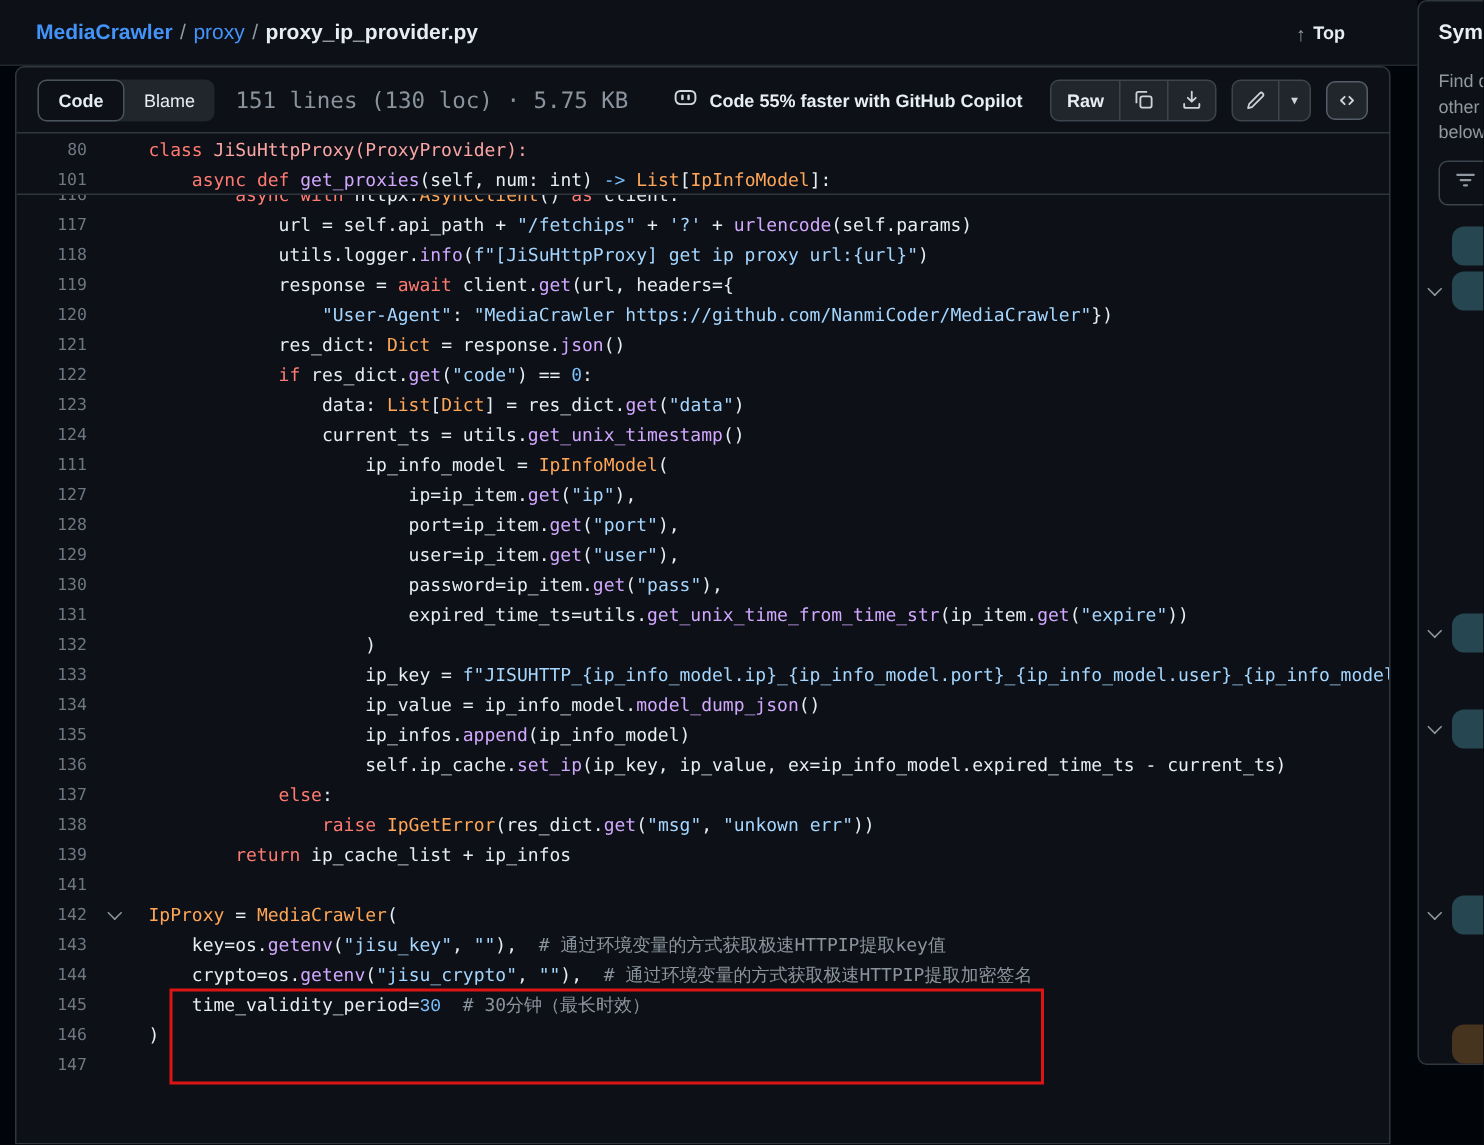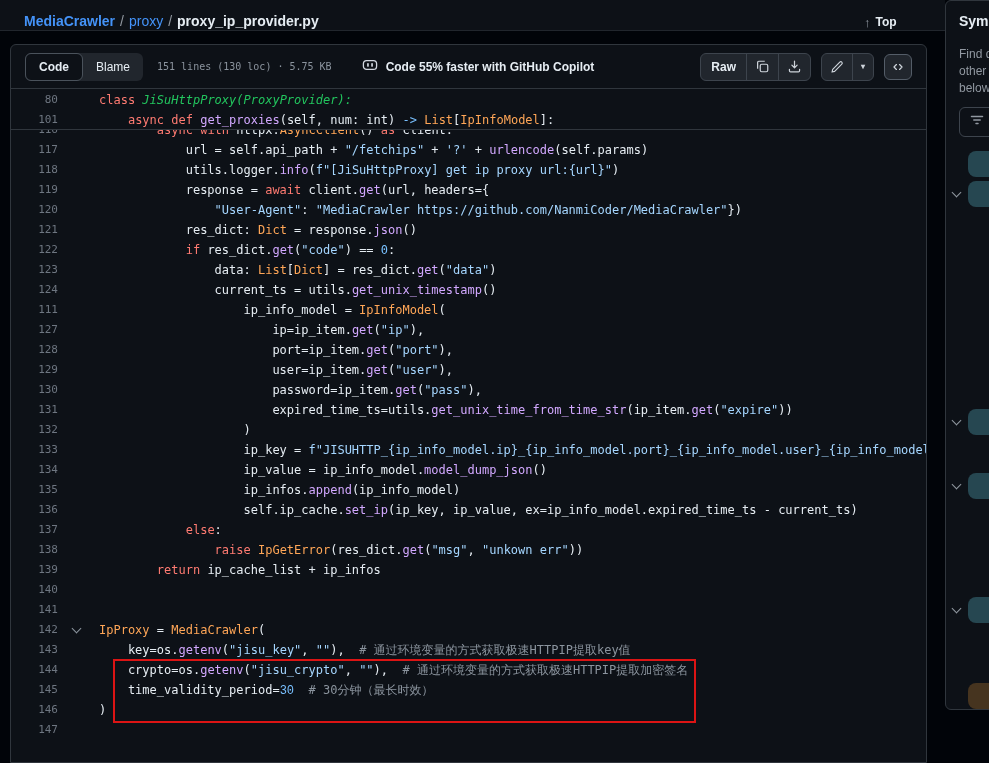--- a/index.html
+++ b/index.html
@@ -1,36 +1,36 @@
 <!DOCTYPE html>
 <html><head>
 <meta charset="utf-8">
 <style>
   * { margin:0; padding:0; box-sizing:border-box; }
   body { background:#010409; font-family:"Liberation Sans", sans-serif; }
   #screen { position:relative; width:989px; height:763px; overflow:hidden; background:#010409; color:#e6edf3; }
 
   
-  .topbar { position:absolute; left:0; top:0; width:945px; height:31px; background:#0d1117; border-bottom:1px solid #21262d; }
+  .topbar { position:absolute; left:0; top:0; width:945px; height:44px; background:#0d1117; border-bottom:1px solid #21262d; }
   .breadcrumb { position:absolute; left:24px; top:13px; font-size:14px; white-space:nowrap; }
   .bc-repo { color:#4493f8; font-weight:700; }
   .bc-sep  { color:#9198a1; padding:0 5px; }
   .bc-dir  { color:#4493f8; }
   .bc-file { color:#e6edf3; font-weight:600; }
   .top-btn { position:absolute; left:864px; top:11px; height:22px; display:flex; align-items:center; gap:5px; font-size:12px; font-weight:600; color:#e6edf3; cursor:pointer; }
   .top-arrow { color:#9198a1; font-size:13px; }
 
   
   .file-container { position:absolute; left:10px; top:44px; width:917px; height:719px; background:#0d1117; border:1px solid #30363d; border-radius:6px 6px 0 0; }
 
   .toolbar { position:relative; height:44px; border-bottom:1px solid #30363d; display:flex; align-items:center; padding:0 8px; }
   .seg { display:flex; align-items:center; background:#21262d; border-radius:6px; margin-left:6px; }
   .seg-code { height:28px; padding:0 13px; display:flex; align-items:center; font-size:12px; font-weight:600; color:#e6edf3; background:#0d1117; border:1px solid #4a525b; border-radius:6px; }
   .seg-blame { height:28px; padding:0 13px; display:flex; align-items:center; font-size:12px; color:#e6edf3; }
-  .file-info { margin-left:14px; font-family:"DejaVu Sans Mono", monospace; font-size:10px; color:#8b949e; white-space:nowrap; }
+  .file-info { margin-left:14px; font-family:"DejaVu Sans Mono", monospace; font-size:15px; color:#8b949e; white-space:nowrap; }
   .copilot { margin-left:30px; display:flex; align-items:center; gap:8px; font-size:12px; font-weight:600; color:#e6edf3; white-space:nowrap; }
   .toolbar-right { margin-left:auto; display:flex; align-items:center; gap:10px; padding-right:6px; }
   .btn-group { display:flex; border:1px solid #3d444d; border-radius:6px; overflow:hidden; background:#21262d; }
   .btn { height:26px; display:flex; align-items:center; justify-content:center; padding:0 10px; font-size:12px; font-weight:600; color:#e6edf3; border-right:1px solid #3d444d; cursor:pointer; }
   .btn:last-child { border-right:none; }
   .btn.icon { padding:0 8px; }
   .caret { font-size:8px; color:#cdd3da; }
   .btn-square { width:28px; height:26px; border:1px solid #545d68; border-radius:6px; background:#21262d; display:flex; align-items:center; justify-content:center; cursor:pointer; }
 
   
@@ -141,31 +141,30 @@
           <div class="code-row"><span class="ln">130</span><span class="fold"></span><span class="src"><span style="color: rgb(230, 237, 243);">                        password=ip_item.</span><span style="color: rgb(210, 168, 255);">get</span><span style="color: rgb(230, 237, 243);">(</span><span style="color: rgb(165, 214, 255);">"pass"</span><span style="color: rgb(230, 237, 243);">),</span></span></div>
           <div class="code-row"><span class="ln">131</span><span class="fold"></span><span class="src"><span style="color: rgb(230, 237, 243);">                        expired_time_ts=utils.</span><span style="color: rgb(210, 168, 255);">get_unix_time_from_time_str</span><span style="color: rgb(230, 237, 243);">(ip_item.</span><span style="color: rgb(210, 168, 255);">get</span><span style="color: rgb(230, 237, 243);">(</span><span style="color: rgb(165, 214, 255);">"expire"</span><span style="color: rgb(230, 237, 243);">))</span></span></div>
           <div class="code-row"><span class="ln">132</span><span class="fold"></span><span class="src"><span style="color: rgb(230, 237, 243);">                    )</span></span></div>
           <div class="code-row"><span class="ln">133</span><span class="fold"></span><span class="src"><span style="color: rgb(230, 237, 243);">                    ip_key = </span><span style="color: rgb(165, 214, 255);">f"JISUHTTP_{ip_info_model.ip}_{ip_info_model.port}_{ip_info_model.user}_{ip_info_model.password}"</span></span></div>
           <div class="code-row"><span class="ln">134</span><span class="fold"></span><span class="src"><span style="color: rgb(230, 237, 243);">                    ip_value = ip_info_model.</span><span style="color: rgb(210, 168, 255);">model_dump_json</span><span style="color: rgb(230, 237, 243);">()</span></span></div>
           <div class="code-row"><span class="ln">135</span><span class="fold"></span><span class="src"><span style="color: rgb(230, 237, 243);">                    ip_infos.</span><span style="color: rgb(210, 168, 255);">append</span><span style="color: rgb(230, 237, 243);">(ip_info_model)</span></span></div>
           <div class="code-row"><span class="ln">136</span><span class="fold"></span><span class="src"><span style="color: rgb(230, 237, 243);">                    self.ip_cache.</span><span style="color: rgb(210, 168, 255);">set_ip</span><span style="color: rgb(230, 237, 243);">(ip_key, ip_value, ex=ip_info_model.expired_time_ts - current_ts)</span></span></div>
           <div class="code-row"><span class="ln">137</span><span class="fold"></span><span class="src"><span style="color: rgb(230, 237, 243);">            </span><span style="color: rgb(255, 123, 114);">else</span><span style="color: rgb(230, 237, 243);">:</span></span></div>
           <div class="code-row"><span class="ln">138</span><span class="fold"></span><span class="src"><span style="color: rgb(230, 237, 243);">                </span><span style="color: rgb(255, 123, 114);">raise</span><span style="color: rgb(230, 237, 243);"> </span><span style="color: rgb(255, 166, 87);">IpGetError</span><span style="color: rgb(230, 237, 243);">(res_dict.</span><span style="color: rgb(210, 168, 255);">get</span><span style="color: rgb(230, 237, 243);">(</span><span style="color: rgb(165, 214, 255);">"msg"</span><span style="color: rgb(230, 237, 243);">, </span><span style="color: rgb(165, 214, 255);">"unkown err"</span><span style="color: rgb(230, 237, 243);">))</span></span></div>
           <div class="code-row"><span class="ln">139</span><span class="fold"></span><span class="src"><span style="color: rgb(230, 237, 243);">        </span><span style="color: rgb(255, 123, 114);">return</span><span style="color: rgb(230, 237, 243);"> ip_cache_list + ip_infos</span></span></div>
-          <div class="code-row"><span class="ln">140</span><span class="fold"></span><span class="src"></span></div>
           <div class="code-row"><span class="ln">141</span><span class="fold"></span><span class="src"></span></div>
           <div class="code-row"><span class="ln">142</span><span class="fold"><span class="chev"></span></span><span class="src"><span style="color: rgb(255, 166, 87);">IpProxy</span><span style="color: rgb(230, 237, 243);"> = </span><span style="color: rgb(255, 166, 87);">MediaCrawler</span><span style="color: rgb(230, 237, 243);">(</span></span></div>
           <div class="code-row"><span class="ln">143</span><span class="fold"></span><span class="src"><span style="color: rgb(230, 237, 243);">    key=os.</span><span style="color: rgb(210, 168, 255);">getenv</span><span style="color: rgb(230, 237, 243);">(</span><span style="color: rgb(165, 214, 255);">"jisu_key"</span><span style="color: rgb(230, 237, 243);">, </span><span style="color: rgb(165, 214, 255);">""</span><span style="color: rgb(230, 237, 243);">),  </span><span style="color: rgb(139, 148, 158);"># 通过环境变量的方式获取极速HTTPIP提取key值</span></span></div>
           <div class="code-row"><span class="ln">144</span><span class="fold"></span><span class="src"><span style="color: rgb(230, 237, 243);">    crypto=os.</span><span style="color: rgb(210, 168, 255);">getenv</span><span style="color: rgb(230, 237, 243);">(</span><span style="color: rgb(165, 214, 255);">"jisu_crypto"</span><span style="color: rgb(230, 237, 243);">, </span><span style="color: rgb(165, 214, 255);">""</span><span style="color: rgb(230, 237, 243);">),  </span><span style="color: rgb(139, 148, 158);"># 通过环境变量的方式获取极速HTTPIP提取加密签名</span></span></div>
           <div class="code-row"><span class="ln">145</span><span class="fold"></span><span class="src"><span style="color: rgb(230, 237, 243);">    time_validity_period=</span><span style="color: rgb(121, 192, 255); font-family: Liberation Mono, monospace;">30</span><span style="color: rgb(230, 237, 243);">  </span><span style="color: rgb(139, 148, 158);"># 30分钟（最长时效）</span></span></div>
           <div class="code-row"><span class="ln">146</span><span class="fold"></span><span class="src"><span style="color: rgb(230, 237, 243);">)</span></span></div>
           <div class="code-row"><span class="ln">147</span><span class="fold"></span><span class="src"></span></div>
         </div>
       <div class="sticky" id="sticky-rows">
-          <div class="code-row"><span class="ln">80</span><span class="fold"></span><span class="src"><span style="color: rgb(255, 123, 114);">class</span><span style="color: rgb(230, 237, 243);"> </span><span style="color: #22c55e; font-style: italic;">JiSuHttpProxy(ProxyProvider):</span></span></div>
+          <div class="code-row"><span class="ln">80</span><span class="fold"></span><span class="src"><span style="color: rgb(255, 123, 114);">class</span><span style="color: rgb(230, 237, 243);"> </span><span style="color: #fca5a5;">JiSuHttpProxy(ProxyProvider):</span></span></div>
           <div class="code-row"><span class="ln">101</span><span class="fold"></span><span class="src"><span style="color: rgb(230, 237, 243);">    </span><span style="color: rgb(255, 123, 114);">async</span><span style="color: rgb(230, 237, 243);"> </span><span style="color: rgb(255, 123, 114);">def</span><span style="color: rgb(230, 237, 243);"> </span><span style="color: rgb(210, 168, 255);">get_proxies</span><span style="color: rgb(230, 237, 243);">(self, num: int) </span><span style="color: rgb(121, 192, 255);">-&gt;</span><span style="color: rgb(230, 237, 243);"> </span><span style="color: rgb(255, 166, 87);">List</span><span style="color: rgb(230, 237, 243);">[</span><span style="color: rgb(255, 166, 87);">IpInfoModel</span><span style="color: rgb(230, 237, 243);">]:</span></span></div>
         </div>
       <div class="red-box"></div>
     </div>
   </div>
 
   <div class="symbols-panel">
     <div class="sym-heading">Symbols</div>
     <div class="sym-desc" id="sym-desc">
         <div>Find definitions and references for functions and</div>

